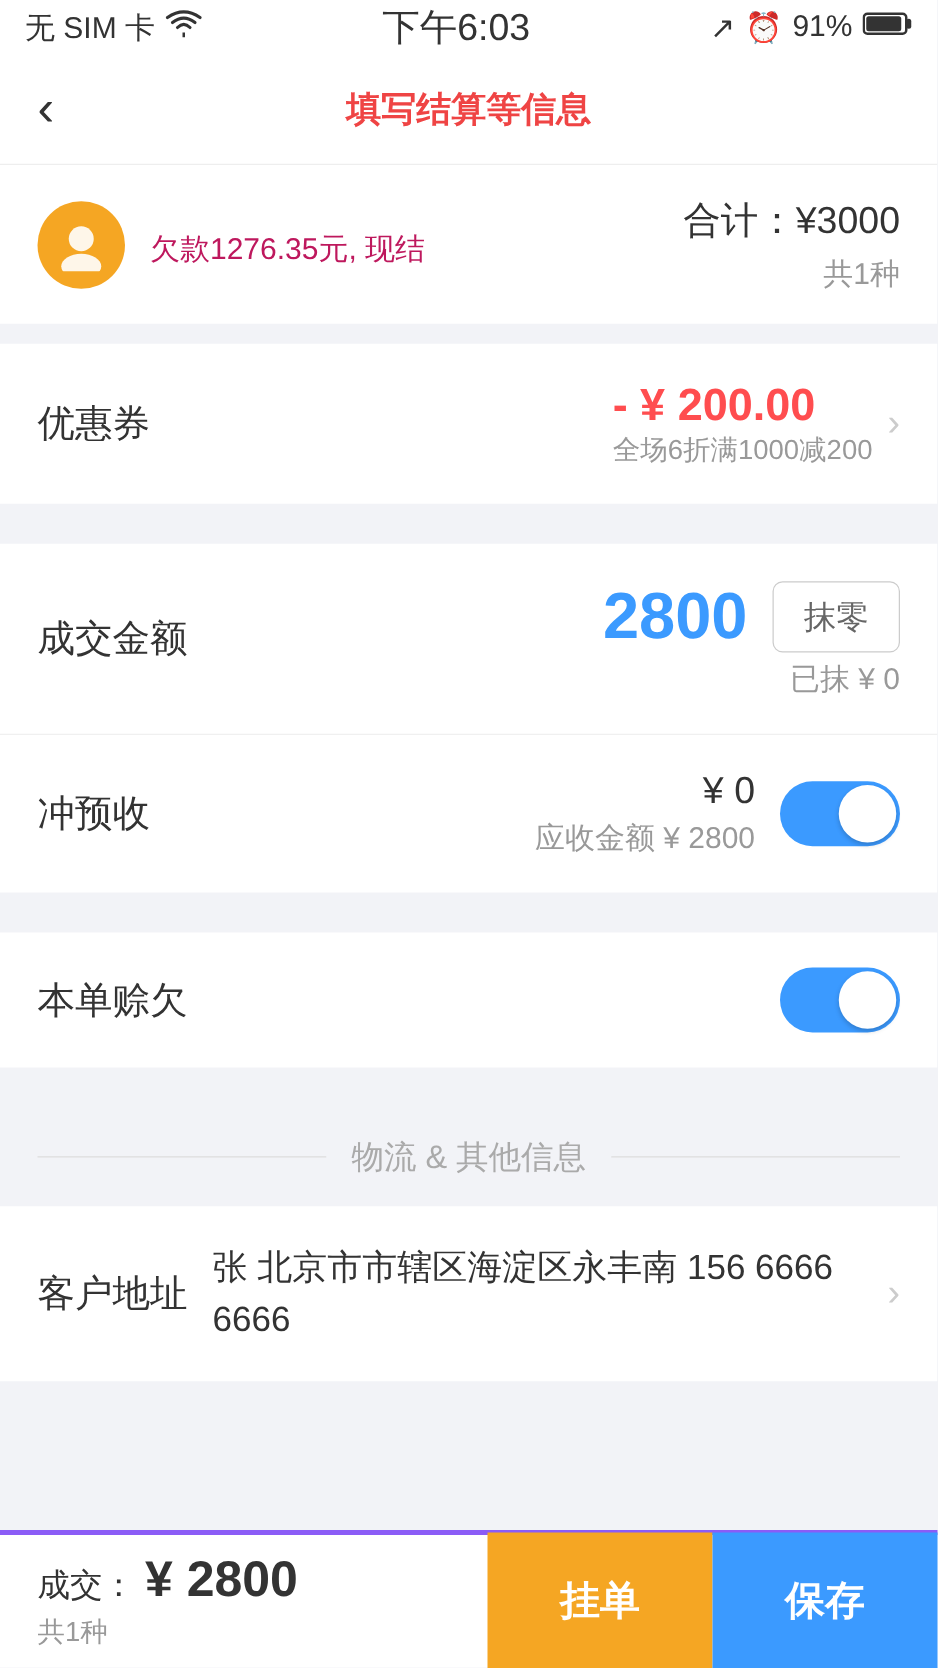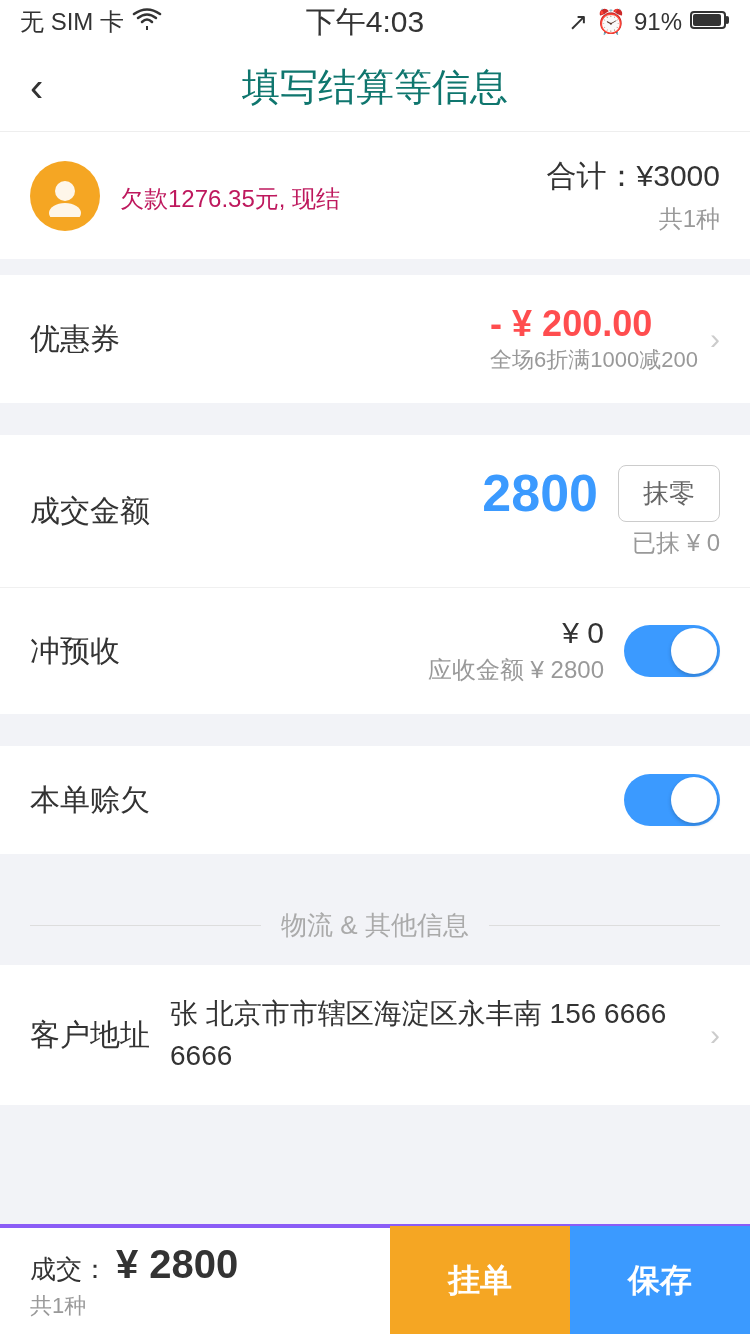--- a/index.html
+++ b/index.html
@@ -42,23 +42,23 @@
       border-bottom: 1px solid #eee;
     }
     .nav-back {
       position: absolute;
       left: 30px;
       font-size: 40px;
       color: #333;
       cursor: pointer;
     }
     .nav-title {
-      font-size: 38px;
-      font-weight: 400;
-      color: #0f766e;
+      font-size: 28px;
+      font-weight: 700;
+      color: #ef4444;
     }
 
     
     .content {
       width: 750px;
       background: #f2f3f7;
       padding-bottom: 130px;
     }
 
     
@@ -290,21 +290,21 @@
     <span>无 SIM 卡</span>
     <span>
       <svg width="30" height="22" viewBox="0 0 30 22">
         <path d="M15 18 Q15 18 15 18 L15 22 L15 18Z" fill="#333" stroke="#333" stroke-width="2"></path>
         <path d="M10 14 Q15 9 20 14" fill="none" stroke="#333" stroke-width="2.5" stroke-linecap="round"></path>
         <path d="M6 10 Q15 3 24 10" fill="none" stroke="#333" stroke-width="2.5" stroke-linecap="round"></path>
         <path d="M2 6 Q15 -3 28 6" fill="none" stroke="#333" stroke-width="2.5" stroke-linecap="round"></path>
       </svg>
     </span>
   </div>
-  <div class="status-center">下午4:03</div>
+  <div class="status-center">下午6:03</div>
   <div class="status-right">
     <span>↗</span>
     <span>⏰</span>
     <span>91%</span>
     <span>
       <svg width="40" height="20" viewBox="0 0 40 20">
         <rect x="1" y="2" width="34" height="16" rx="3" ry="3" fill="none" stroke="#333" stroke-width="2"></rect>
         <rect x="35" y="6" width="4" height="8" rx="2" fill="#333"></rect>
         <rect x="3" y="4" width="28" height="12" rx="2" fill="#333"></rect>
       </svg>

